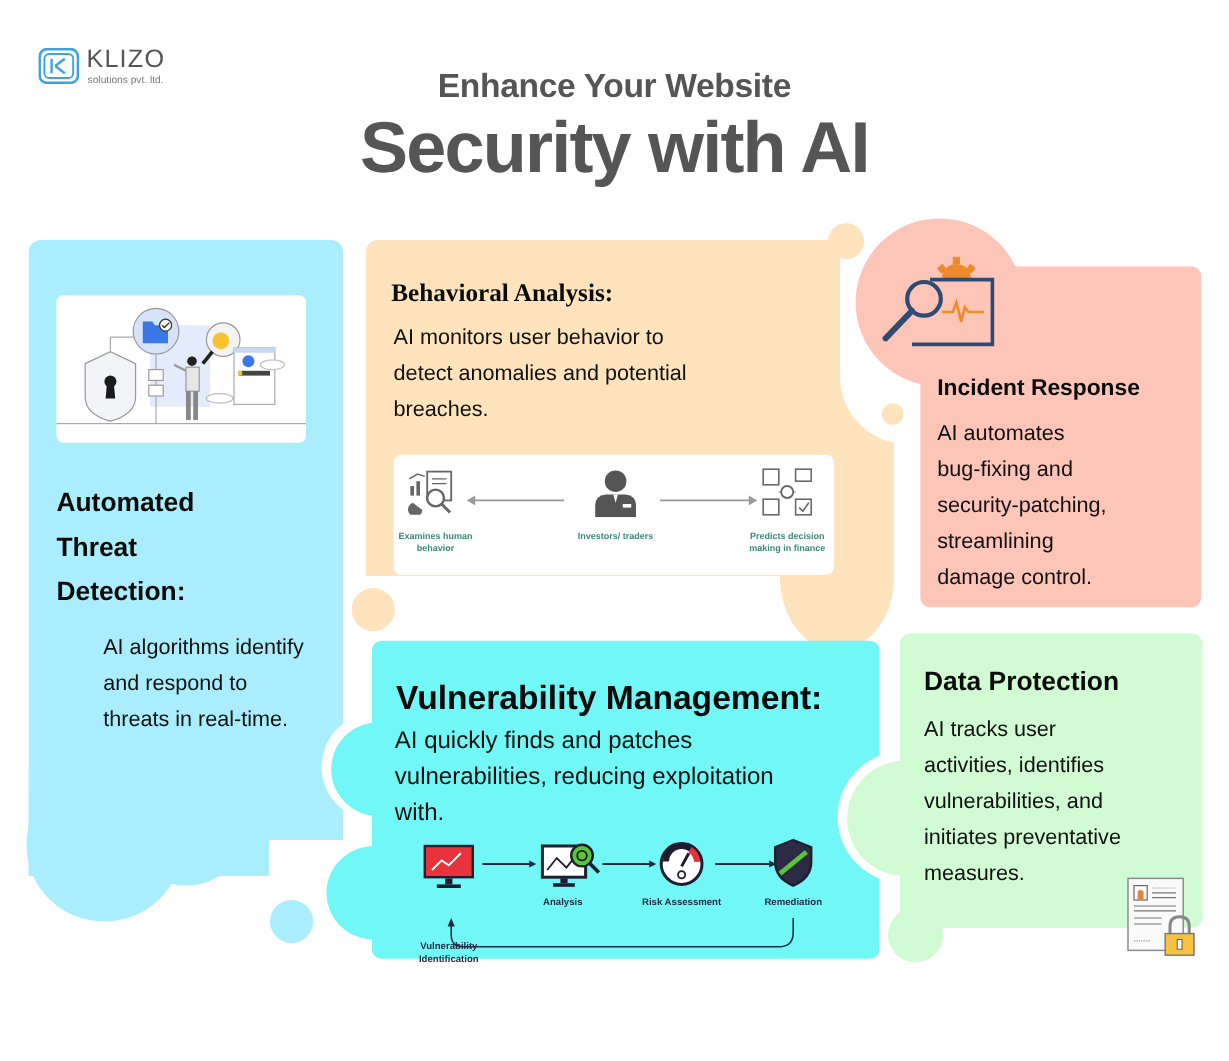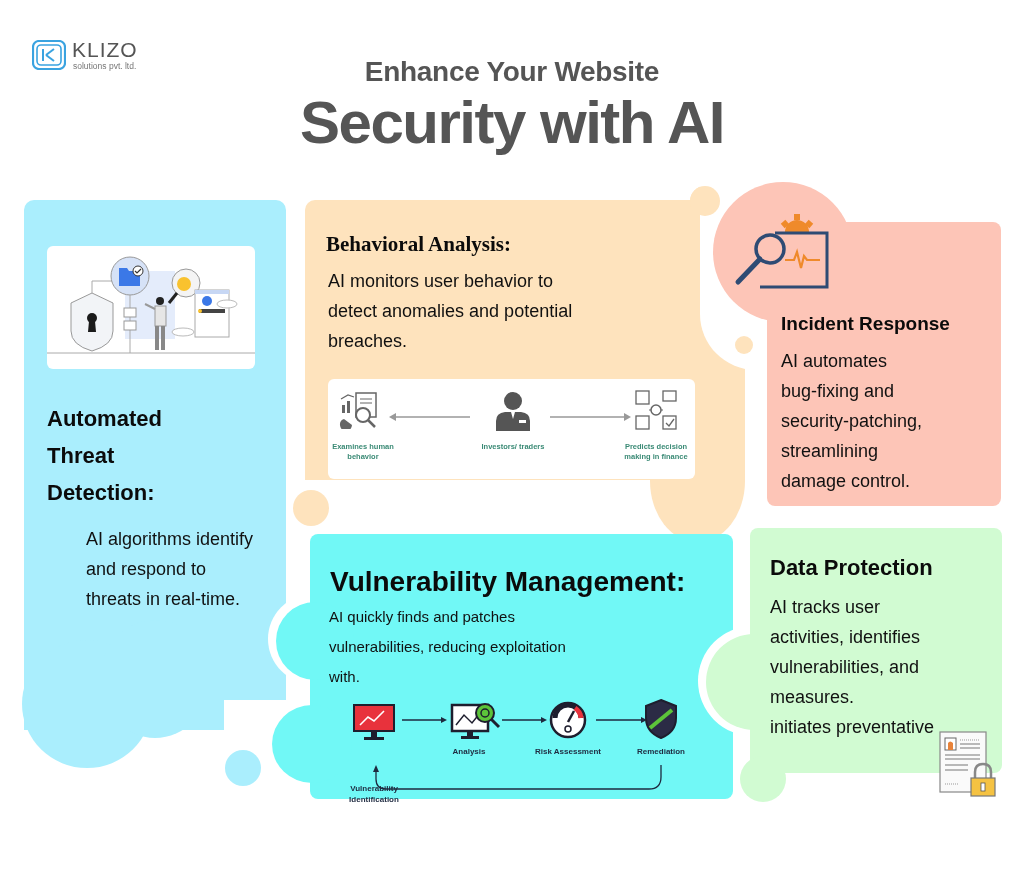--- a/index.html
+++ b/index.html
@@ -198,21 +198,21 @@
 </div>
 
 <div>
   <div class="abs circle" style="left:268px; top:594px; width:90px; height:90px; background:#fff;"></div>
   <div class="abs circle" style="left:263px; top:697px; width:90px; height:90px; background:#fff;"></div>
   <div class="abs cyan" style="left:310px; top:534px; width:423px; height:265px; border-radius:8px;"></div>
   <div class="abs cyan circle" style="left:276px; top:602px; width:78px; height:78px;"></div>
   <div class="abs cyan circle" style="left:272px; top:705px; width:80px; height:78px;"></div>
 
   <div class="abs heading" style="left:330px; top:566px; font-size:28px;">Vulnerability Management:</div>
-  <div class="abs body-text" style="left:329px; top:602px; font-size:15px; line-height:30px;">
+  <div class="abs body-text" style="left:329px; top:602px; font-size:20px; line-height:30px;">
     <div>AI quickly finds and patches</div>
     <div>vulnerabilities, reducing exploitation</div>
     <div>with.</div>
   </div>
 
   <div class="abs" style="left:330px; top:695px; width:380px; height:105px;">
     <svg class="abs" style="left:22px; top:8px;" width="44" height="38" viewBox="0 0 44 38">
       <rect x="2" y="2" width="40" height="26" fill="#e8323c" stroke="#1e1e2e" stroke-width="2"></rect>
       <path d="M8 22 L16 14 L22 18 L32 8" fill="none" stroke="#fff" stroke-width="1.6"></path>
       <rect x="19" y="29" width="6" height="5" fill="#1e1e2e"></rect>
@@ -271,22 +271,22 @@
   <div class="abs mint" style="left:750px; top:528px; width:252px; height:245px; border-radius:8px;"></div>
   <div class="abs mint circle" style="left:706px; top:634px; width:96px; height:96px;"></div>
   <div class="abs mint circle" style="left:740px; top:756px; width:46px; height:46px;"></div>
   <div class="abs mint" style="left:763px; top:756px; width:180px; height:17px;"></div>
 
   <div class="abs heading" style="left:770px; top:555px; font-size:22px;">Data Protection</div>
   <div class="abs body-text" style="left:770px; top:592px; font-size:18px; line-height:30px;">
     <div>AI tracks user</div>
     <div>activities, identifies</div>
     <div>vulnerabilities, and</div>
+    <div>initiates preventative</div>
     <div>measures.</div>
-    <div>initiates preventative</div>
   </div>
 
   <svg class="abs" style="left:938px; top:730px;" width="60" height="70" viewBox="0 0 60 70">
     <rect x="2" y="2" width="46" height="60" fill="#fafafa" stroke="#888" stroke-width="1.2"></rect>
     <rect x="7" y="8" width="11" height="12" fill="#fff" stroke="#666"></rect>
     <path d="M10 20 L10 13 Q12 10 15 13 L15 20 Z" fill="#e8833a"></path>
     <line x1="22" y1="10" x2="42" y2="10" stroke="#999" stroke-dasharray="1 1"></line>
     <line x1="22" y1="14" x2="42" y2="14" stroke="#777"></line>
     <line x1="22" y1="18" x2="42" y2="18" stroke="#777"></line>
     <line x1="7" y1="25" x2="42" y2="25" stroke="#777"></line>

